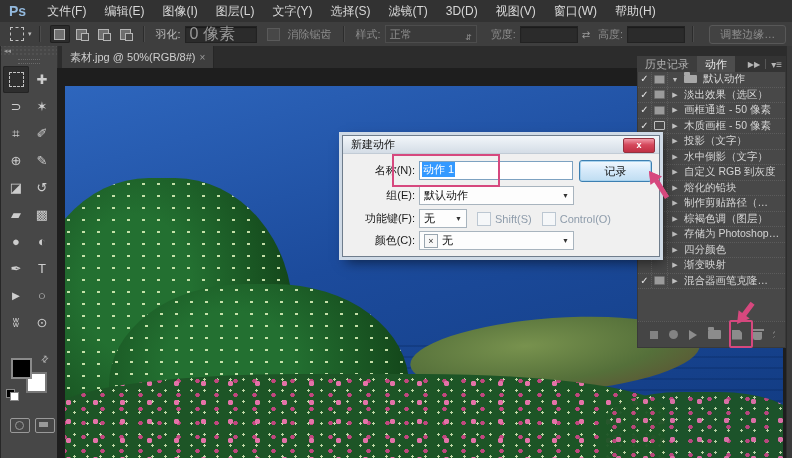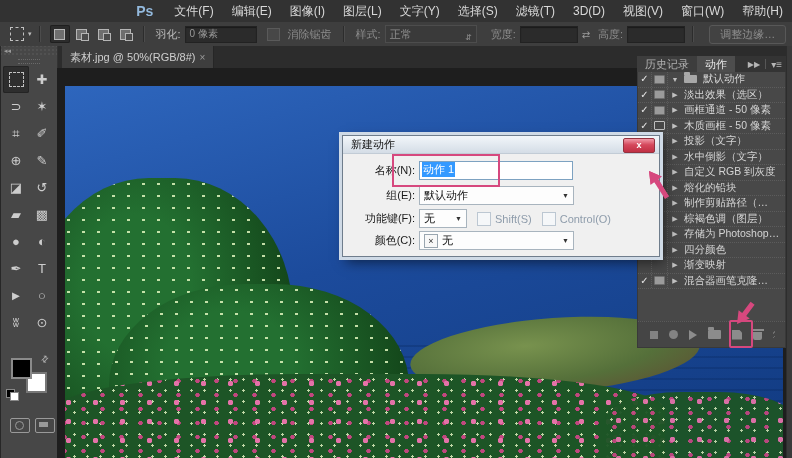--- a/index.html
+++ b/index.html
@@ -3,40 +3,40 @@
 <meta charset="utf-8">
 <style>
   html,body{margin:0;padding:0;background:#1b1b1b;}
   .app{position:relative;width:792px;height:458px;overflow:hidden;
        font-family:"Liberation Sans","DejaVu Sans",sans-serif;
        background:#272727;-webkit-font-smoothing:antialiased;}
   .abs{position:absolute;}
 
   
   .menubar{left:0;top:0;width:792px;height:22px;background:#323232;border-bottom:1px solid #232323;
-           display:flex;align-items:center;color:#d8d8d8;font-size:12px;justify-content:flex-end;}
+           display:flex;align-items:center;color:#d8d8d8;font-size:12px;}
   .ps-logo{color:#93b9dd;font-weight:bold;font-size:14px;margin:0 12px 0 9px;letter-spacing:0;}
   .menu-item{padding:0 9px;line-height:22px;cursor:default;}
 
   
   .optionsbar{left:0;top:22px;width:792px;height:24px;background:#3e3e3e;border-bottom:1px solid #2b2b2b;
               display:flex;align-items:center;font-size:11px;color:#bdbdbd;}
   .ob-sep{width:1px;height:16px;background:#2c2c2c;border-right:1px solid #4c4c4c;margin:0 7px;}
   .tool-preset{display:flex;align-items:center;margin-left:10px;gap:4px;}
   .marquee-box{width:12px;height:12px;border:1px dashed #c2c2c2;display:inline-block;}
   .dd-arrow{font-size:7px;color:#bdbdbd;}
   .mode-btns{display:flex;gap:2px;margin-left:2px;}
   .mode-btn{width:20px;height:18px;display:flex;align-items:center;justify-content:center;border-radius:2px;position:relative;}
   .mode-btn .sq{width:9px;height:9px;border:1px solid #b5b5b5;background:#6e6e6e;}
   .mode-btn .sq2{position:absolute;width:6px;height:6px;border:1px solid #b5b5b5;background:#4a4a4a;right:3px;bottom:2px;}
   .mode-btn.active{background:#2c2c2c;box-shadow:inset 0 0 0 1px #1f1f1f;}
   .ob-label{margin:0 4px;}
   .ob-label.dim{color:#8b8b8b;}
   .ob-input{height:15px;background:#2b2b2b;border:1px solid #222;box-shadow:inset 0 1px 1px rgba(0,0,0,.4);
-            color:#999;font-size:10px;display:flex;align-items:center;padding:0 4px;}
+            color:#999;font-size:16px;display:flex;align-items:center;padding:0 4px;}
   .ob-check{width:11px;height:11px;background:#474747;border:1px solid #5a5a5a;display:inline-block;margin-right:4px;}
   .ob-combo{height:16px;min-width:82px;background:#3a3a3a;border:1px solid #4d4d4d;color:#8f8f8f;
             display:flex;align-items:flex-end;padding:0 4px;gap:6px;}
   .ob-combo .uparrows{margin-left:auto;font-size:8px;color:#8f8f8f;}
   .swap-icon{color:#9c9c9c;font-size:10px;margin:0 4px;}
   .ob-btn{height:17px;padding:0 10px;border:1px solid #585858;border-radius:3px;background:#424242;
           color:#8d8d8d;font-size:11px;display:flex;align-items:center;margin-left:8px;}
 
   
   .tabstrip{left:58px;top:46px;width:728px;height:22px;background:#2c2c2c;}
@@ -488,20 +488,21 @@
 
     <div class="dlg-row" style="left:0;top:95px;">
       <span class="dlg-label">颜色(C):</span>
       <span class="combo wide">
         <span class="xbox">×</span>
         <span>无</span>
         <span class="dd">▼</span>
       </span>
     </div>
 
+    <div class="dlg-btn btn-record">记录</div>
   </div>
 
   <div class="abs anno anno-rect r1"></div>
   <svg class="arrow-svg" style="left:648px;top:170px;" width="24" height="30" viewBox="0 0 24 30">
     <polygon points="1,1 13.8,6.4 10.2,9.1 21,26.5 17,23.5 6.2,12.1 2.6,14.8" fill="#d6487e" transform="translate(0,0)"></polygon>
     <polygon points="1,1 13.8,6.4 10.3,9.2 21,26.5 17,29.5 6.2,12.1 2.6,14.8" fill="#d6487e" opacity="0"></polygon>
     <path d="M1,1 L13.8,6.4 L10.2,9.1 L21,26.5 L17,29.0 L6.2,12.1 L2.6,14.8 Z" fill="#d6487e"></path>
   </svg>
   <div class="abs anno anno-rect r2"></div>
   <svg class="arrow-svg" style="left:736px;top:296px;" width="24" height="30" viewBox="0 0 24 30">

